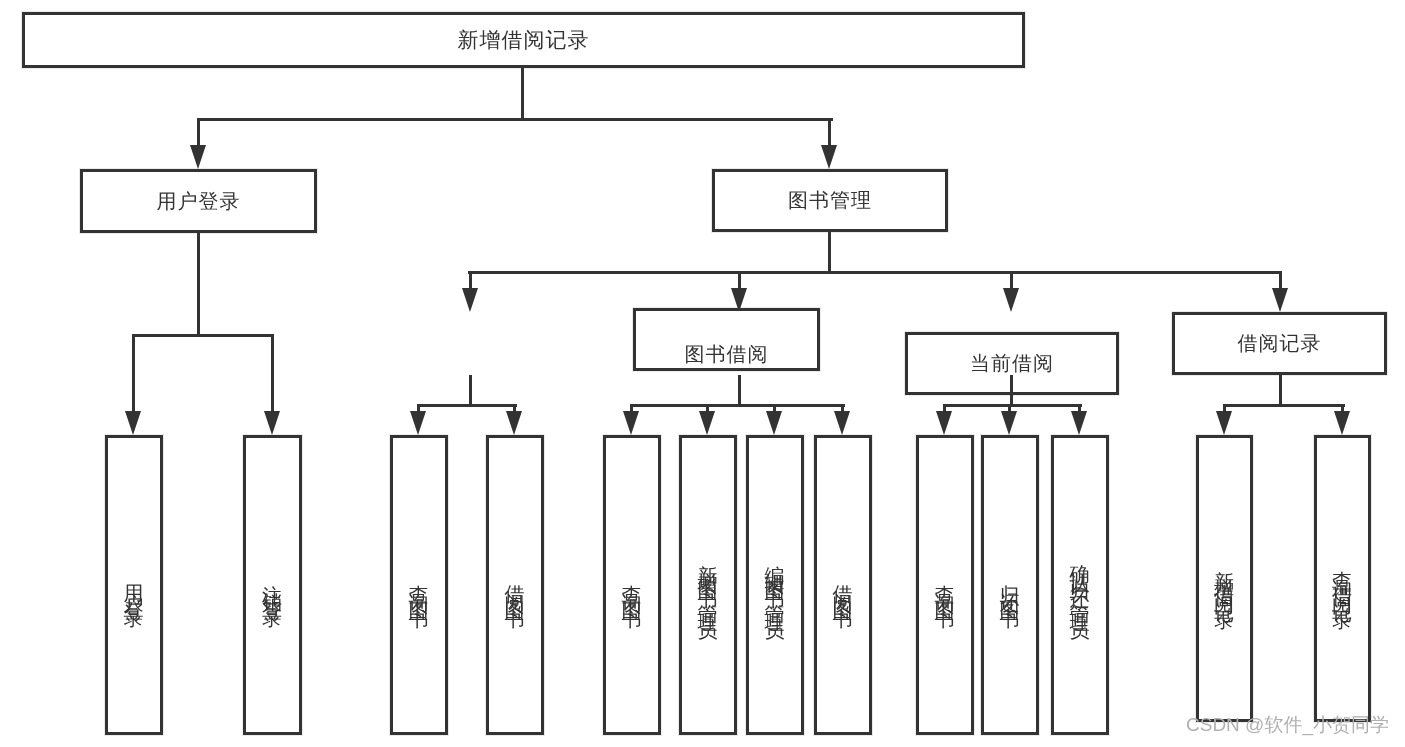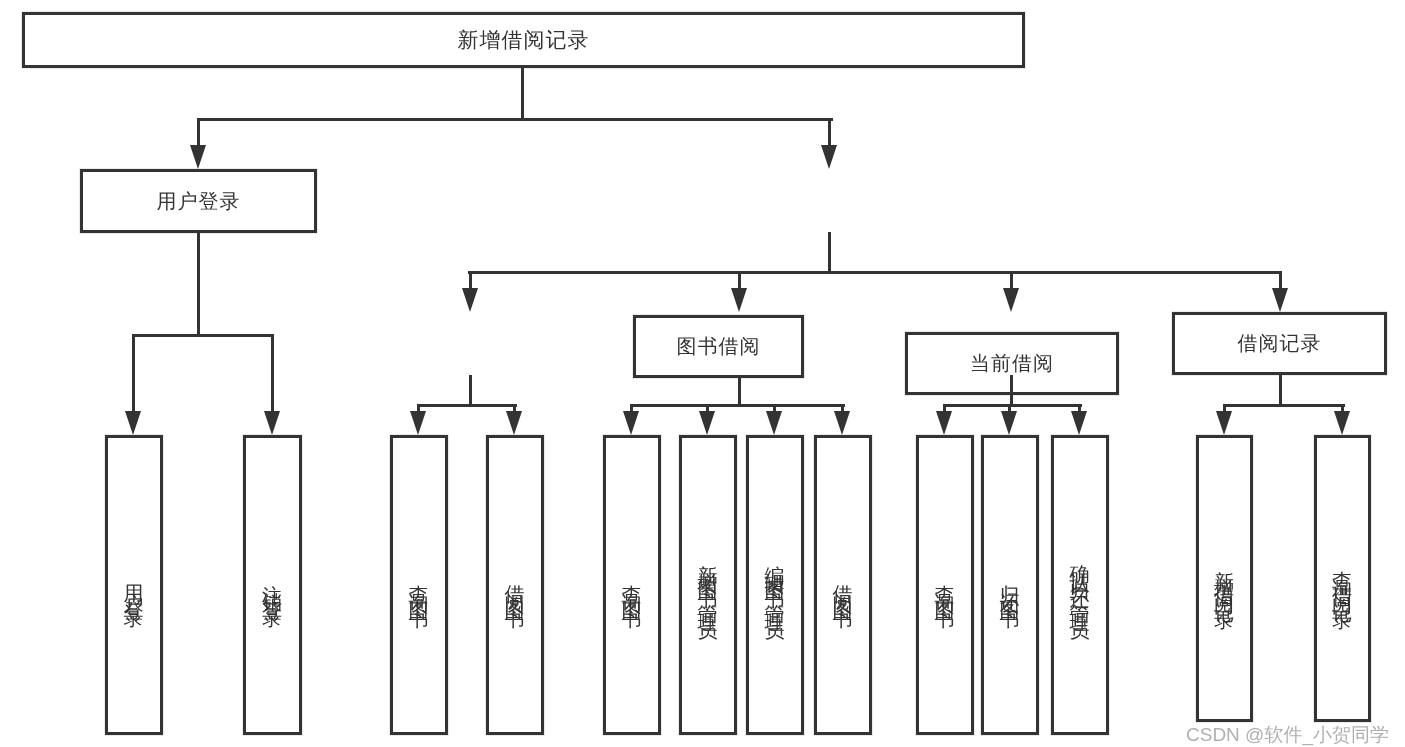--- a/index.html
+++ b/index.html
@@ -39,21 +39,20 @@
     border-left: 8px solid transparent;
     border-right: 8px solid transparent;
     border-top: 24px solid var(--line-color, #333333);
   }
   .watermark {
     position: absolute;
     color: var(--watermark-color, #b0b0b0);
     font-size: 19px;
     white-space: nowrap;
     z-index: 5;
-    margin-top: 10px;
   }
 </style>
 </head>
 <body>
 
 <div class="canvas">
 
   <div class="node hnode root-node" style="left:22px; top:12px; width:1003px; height:56px;">
     <span class="lbl">新增借阅记录</span>
   </div>
@@ -61,40 +60,43 @@
   <div class="vline" style="left:521px; top:68px; height:53px;"></div>
   <div class="hline" style="left:197px; top:118px; width:636px;"></div>
   <div class="vline" style="left:197px; top:118px; height:30px;"></div>
   <div class="arrow" style="left:190px; top:145px;"></div>
   <div class="vline" style="left:828px; top:118px; height:30px;"></div>
   <div class="arrow" style="left:821px; top:145px;"></div>
 
   <div class="node hnode" style="left:80px; top:169px; width:237px; height:64px;">
     <span class="lbl">用户登录</span>
   </div>
+  <div class="node hnode" style="left:712px; top:169px; width:236px; height:63px;">
+    <span class="lbl">图书管理</span>
+  </div>
 
   <div class="vline" style="left:197px; top:233px; height:104px;"></div>
   <div class="hline" style="left:132px; top:334px; width:142px;"></div>
   <div class="vline" style="left:132px; top:334px; height:78px;"></div>
   <div class="arrow" style="left:125px; top:411px;"></div>
   <div class="vline" style="left:271px; top:334px; height:78px;"></div>
   <div class="arrow" style="left:264px; top:411px;"></div>
 
   <div class="vline" style="left:828px; top:232px; height:42px;"></div>
   <div class="hline" style="left:468px; top:271px; width:814px;"></div>
   <div class="vline" style="left:469px; top:271px; height:19px;"></div>
   <div class="arrow" style="left:462px; top:288px;"></div>
   <div class="vline" style="left:738px; top:271px; height:19px;"></div>
   <div class="arrow" style="left:731px; top:288px;"></div>
   <div class="vline" style="left:1010px; top:271px; height:19px;"></div>
   <div class="arrow" style="left:1003px; top:288px;"></div>
   <div class="vline" style="left:1279px; top:271px; height:19px;"></div>
   <div class="arrow" style="left:1272px; top:288px;"></div>
 
-  <div class="node hnode" style="left:633px; top:315px; width:171px; height:63px;">
+  <div class="node hnode" style="left:633px; top:308px; width:187px; height:63px;align-items:flex-end;">
     <span class="lbl">图书借阅</span>
   </div>
   <div class="node hnode" style="left:905px; top:332px; width:214px; height:63px;">
     <span class="lbl">当前借阅</span>
   </div>
   <div class="node hnode" style="left:1172px; top:312px; width:215px; height:63px;">
     <span class="lbl">借阅记录</span>
   </div>
 
   <div class="vline" style="left:469px; top:375px; height:31px;"></div>

